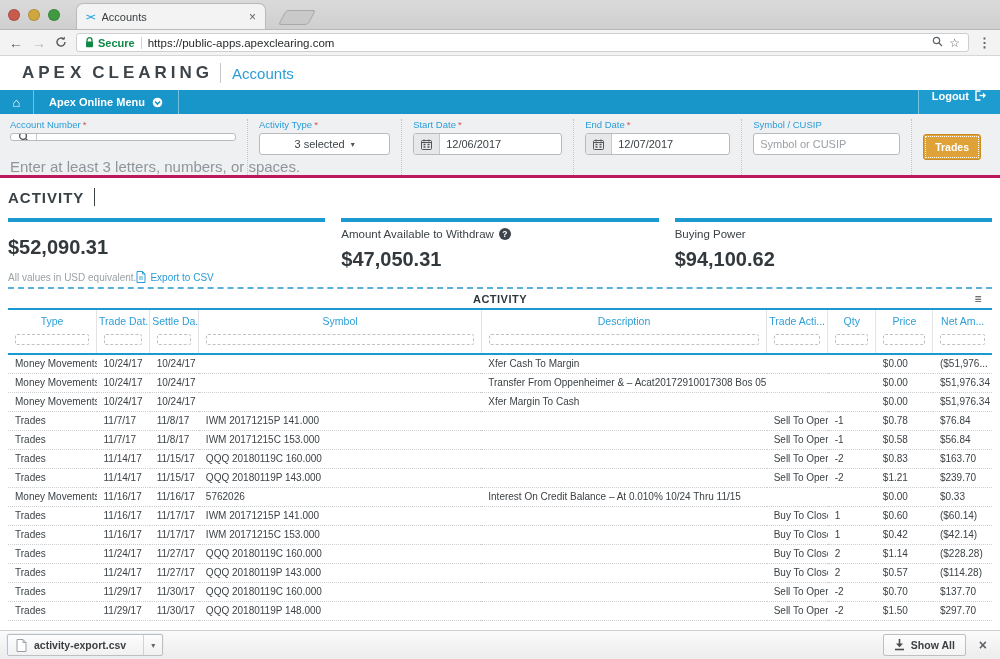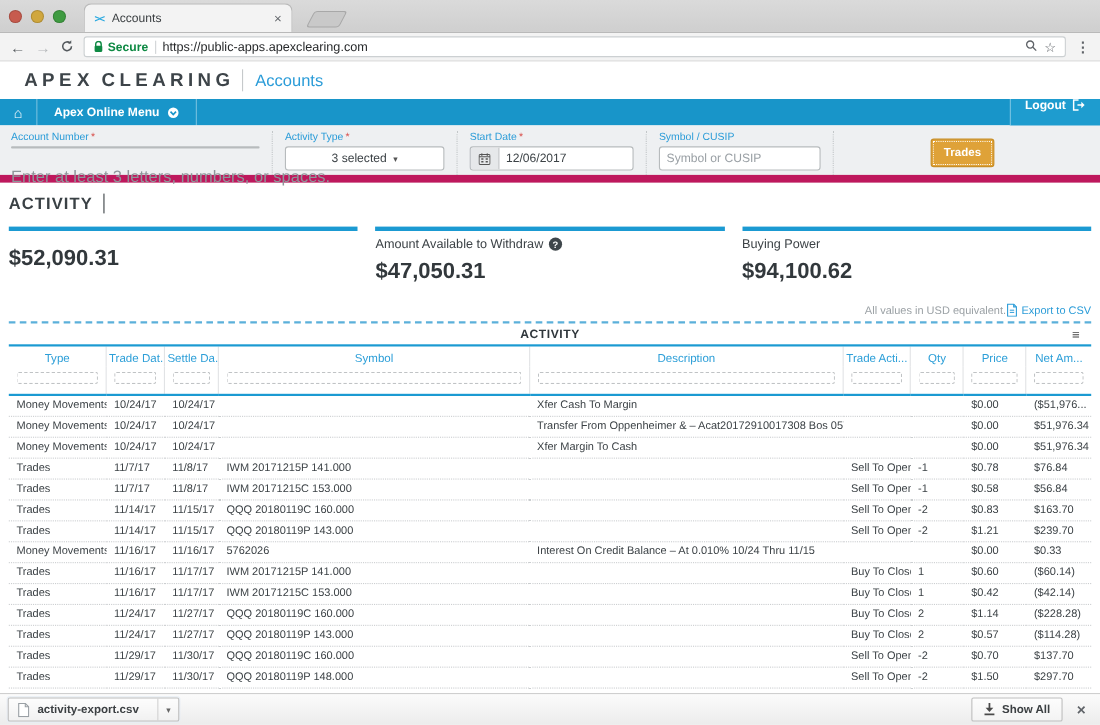--- a/index.html
+++ b/index.html
@@ -31,21 +31,21 @@
   .logo .post{margin-left:6px}
   .hsep{width:1px;height:20px;background:#c6c9cb;margin:0 11px 0 7px}
   .pagetitle{font-size:15px;color:#2b9cd8}
   
   .navbar{height:24px;background:#1895c9;display:flex;align-items:stretch;color:#fff}
   .nav-home{width:34px;display:flex;align-items:center;justify-content:center;border-right:1px solid rgba(255,255,255,.4);font-size:13px;cursor:default}
   .nav-menu{padding:0 15px;display:flex;align-items:center;gap:7px;font-size:11px;font-weight:bold;border-right:1px solid rgba(255,255,255,.4)}
   .navspacer{flex:1}
   .nav-logout{padding:0 13px;display:flex;align-items:flex-start;gap:6px;font-size:11px;font-weight:bold;border-left:1px solid rgba(255,255,255,.4);background:#1e9ccf}
   
-  .filterbar{height:52px;background:#eef0f2;border-bottom:7px solid #be185d;display:flex;padding:5px 8px 0}
+  .filterbar{height:64px;background:#eef0f2;border-bottom:3px solid #be185d;display:flex;padding:5px 8px 0}
   .fcol{padding:0 11px;border-right:1px dotted #c2c6c8;display:flex;flex-direction:column}
   .fc1{width:240px;padding-left:2px}.fc2{width:168px}.fc3{width:172px}.fc4{width:168px}.fc5{width:170px}
   .fc6{flex:1;border-right:none;align-items:center;justify-content:center}
   .flabel{font-size:9.5px;color:#2b9cd8;margin-bottom:3px;white-space:nowrap}
   .req{color:#d9534f;margin-left:2px}
   .fctrl{height:22px;background:#fff;border:1px solid #b7bbbd;border-radius:3px;display:flex;align-items:center;overflow:hidden}
   .addon{width:26px;height:100%;display:flex;align-items:center;justify-content:center;border-right:1px solid #c6c9cb;flex:none}
   .addon.gray{background:#e6e8ea}
   .finput{border:none;outline:none;flex:1;min-width:0;font-size:11px;color:#3c4246;padding:0 6px;background:transparent;font-family:inherit}
   .finput::placeholder{color:#9aa0a5}
@@ -56,21 +56,21 @@
   
   .main{padding:8px 8px 0}
   .sectitle{display:flex;align-items:center;gap:10px;margin:2px 0 12px}
   .sectitle h1{font-size:15px;letter-spacing:1px;color:#3a4145;font-weight:bold}
   .cursorbar{width:1px;height:18px;background:#3a4145}
   .summary{display:flex;gap:16px}
   .card{flex:1;border-top:4px solid #1b9ad2;padding-top:6px}
   .card .lbl{font-size:11.5px;color:#3c4246;display:flex;align-items:center;gap:5px}
   .qicon{width:12px;height:12px;border-radius:50%;background:#3f464b;color:#fff;font-size:8.5px;display:inline-flex;align-items:center;justify-content:center;font-weight:bold;flex:none}
   .card .val{font-size:20px;font-weight:bold;color:#32383c;margin-top:8px}
-  .noterow{display:flex;justify-content:flex-end;align-items:flex-end;margin-top:17px;margin-bottom:4px}
+  .noterow{display:flex;justify-content:flex-start;align-items:flex-end;margin-bottom:4px}
   .usdnote{font-size:10px;color:#9ba1a5}
   .exportlink{font-size:10px;color:#2b9cd8;display:flex;align-items:center;gap:4px;cursor:default}
   
   .panel{border-top:2px dashed #5bb0da}
   .paneltitle{position:relative;height:21px;display:flex;align-items:center;justify-content:center;font-size:11px;font-weight:bold;color:#2f363b;letter-spacing:.5px;border-bottom:2px solid #1b9ad2}
   .listicon{position:absolute;right:10px;color:#444;font-size:12px;font-weight:bold;cursor:default}
   table.grid{width:100%;border-collapse:collapse;table-layout:fixed}
   .grid th{font-size:10.5px;color:#2d9fd8;font-weight:normal;padding:5px 2px 1px;border-right:1px solid #e1e3e5;text-align:center;white-space:nowrap;overflow:hidden}
   .grid th:last-child,.grid td.filter:last-child{border-right:none}
   .grid td.filter{border-right:1px solid #e1e3e5;padding:2px 7px 5px;border-bottom:2px solid #1b9ad2}
@@ -185,20 +185,34 @@
     <span class="fctrl">
       <span class="addon gray">
           <svg width="11" height="11" viewBox="0 0 11 11">
             <rect x="0.5" y="1.5" width="10" height="9" rx="1" fill="none" stroke="#555" stroke-width="1"></rect>
             <path d="M0.5 3.5h10" stroke="#555" stroke-width="1"></path>
             <path d="M3 0.5v2M8 0.5v2" stroke="#555" stroke-width="1.2"></path>
             <path d="M2.5 5.5h2M6.5 5.5h2M2.5 8h2M6.5 8h2" stroke="#555" stroke-width="1.4"></path>
           </svg>
         </span>
       <input class="finput" value="12/06/2017" style="">
+    </span>
+  </div>
+  <div class="fcol fc4">
+    <span class="flabel"><span>End Date</span><span class="req">*</span></span>
+    <span class="fctrl">
+      <span class="addon gray">
+          <svg width="11" height="11" viewBox="0 0 11 11">
+            <rect x="0.5" y="1.5" width="10" height="9" rx="1" fill="none" stroke="#555" stroke-width="1"></rect>
+            <path d="M0.5 3.5h10" stroke="#555" stroke-width="1"></path>
+            <path d="M3 0.5v2M8 0.5v2" stroke="#555" stroke-width="1.2"></path>
+            <path d="M2.5 5.5h2M6.5 5.5h2M2.5 8h2M6.5 8h2" stroke="#555" stroke-width="1.4"></path>
+          </svg>
+        </span>
+      <input class="finput" value="12/07/2017" style="">
     </span>
   </div>
   <div class="fcol fc5">
     <span class="flabel">Symbol / CUSIP</span>
     <span class="fctrl">
       <input class="finput" placeholder="Symbol or CUSIP" style="">
     </span>
   </div>
   <div class="fcol fc6">
     <button class="submitbtn">Trades</button>

